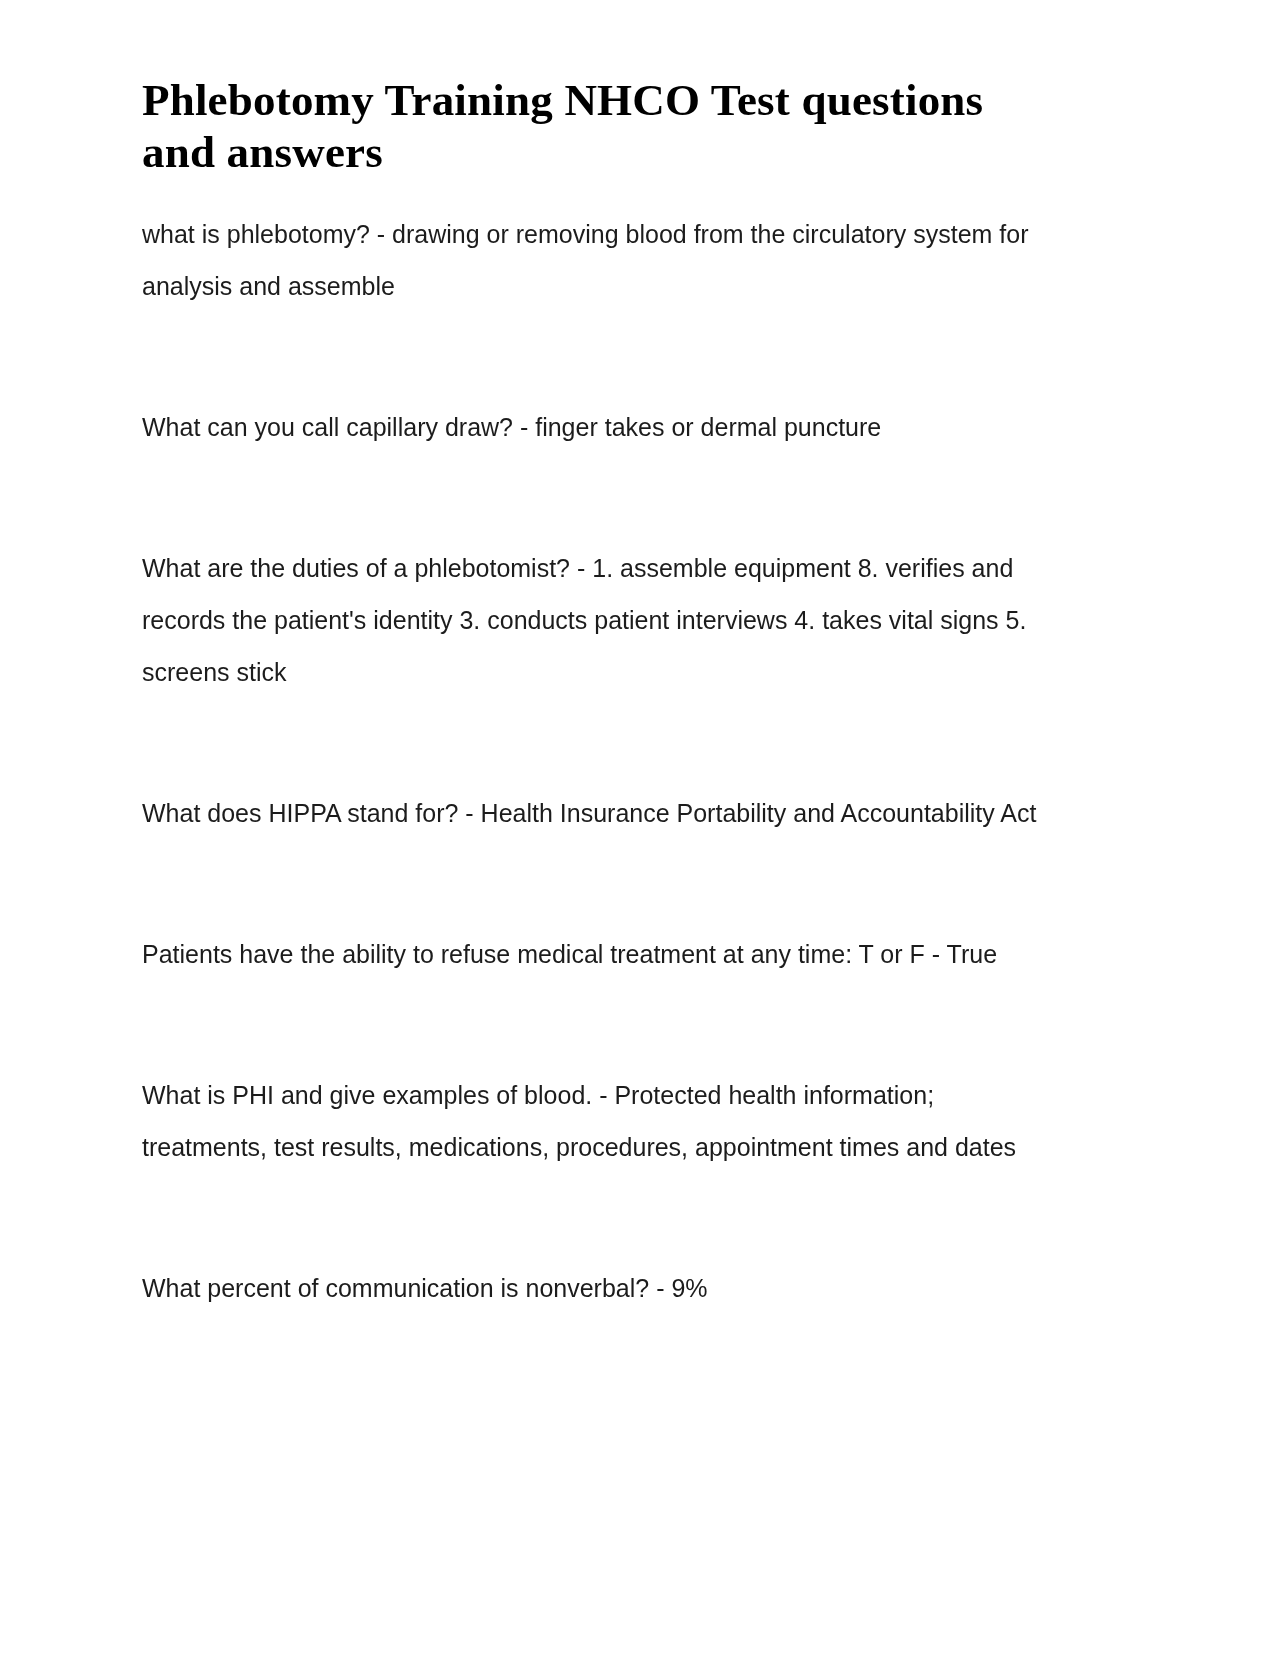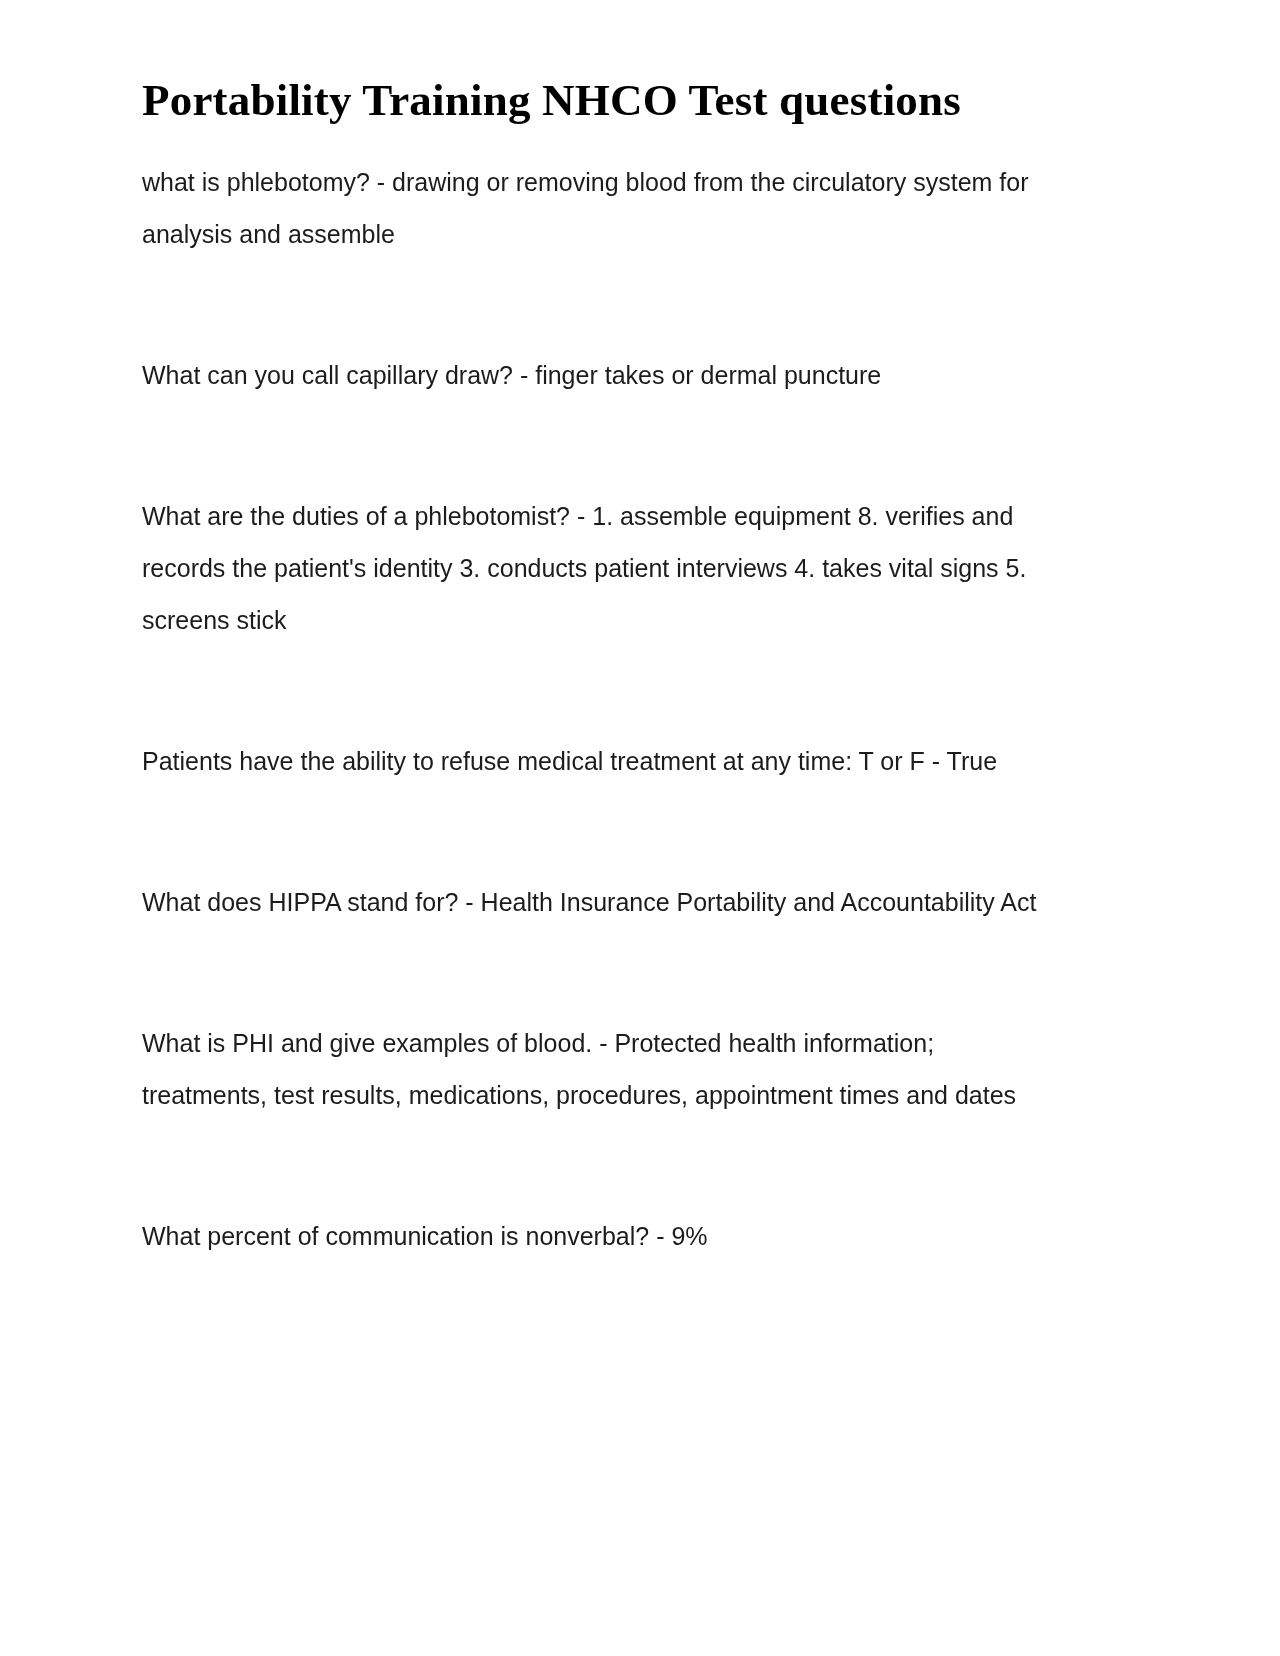--- a/index.html
+++ b/index.html
@@ -41,44 +41,45 @@
     display: block;
     white-space: nowrap;
   }
 </style>
 </head>
 <body>
 
 <div class="page">
 
   <h1 class="doc-title">
-    <span class="tline">Portability Training NHCO Test questions</span>
+    <span class="tline">Phlebotomy Training NHCO Test questions</span>
+    <span class="tline">and answers</span>
   </h1>
 
   <p class="qa">
     <span class="ln">what is phlebotomy? - drawing or removing blood from the circulatory system for</span>
     <span class="ln">analysis and assemble</span>
   </p>
 
   <p class="qa">
     <span class="ln">What can you call capillary draw? - finger takes or dermal puncture</span>
   </p>
 
   <p class="qa">
     <span class="ln">What are the duties of a phlebotomist? - 1. assemble equipment 8. verifies and</span>
     <span class="ln">records the patient's identity 3. conducts patient interviews 4. takes vital signs 5.</span>
     <span class="ln">screens stick</span>
   </p>
 
   <p class="qa">
-    <span class="ln">Patients have the ability to refuse medical treatment at any time: T or F - True</span>
+    <span class="ln">What does HIPPA stand for? - Health Insurance Portability and Accountability Act</span>
   </p>
 
   <p class="qa">
-    <span class="ln">What does HIPPA stand for? - Health Insurance Portability and Accountability Act</span>
+    <span class="ln">Patients have the ability to refuse medical treatment at any time: T or F - True</span>
   </p>
 
   <p class="qa">
     <span class="ln">What is PHI and give examples of blood. - Protected health information;</span>
     <span class="ln">treatments, test results, medications, procedures, appointment times and dates</span>
   </p>
 
   <p class="qa">
     <span class="ln">What percent of communication is nonverbal? - 9%</span>
   </p>

